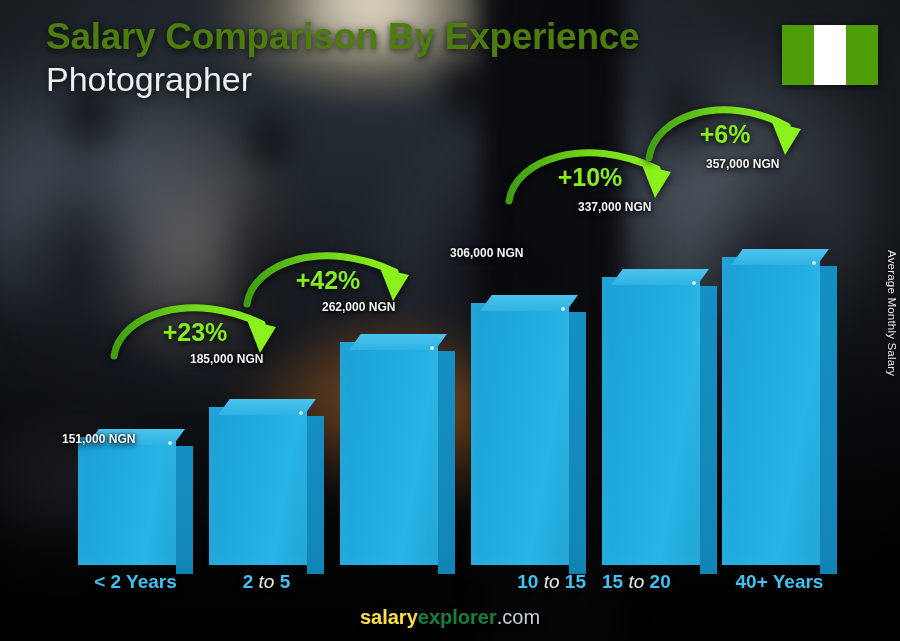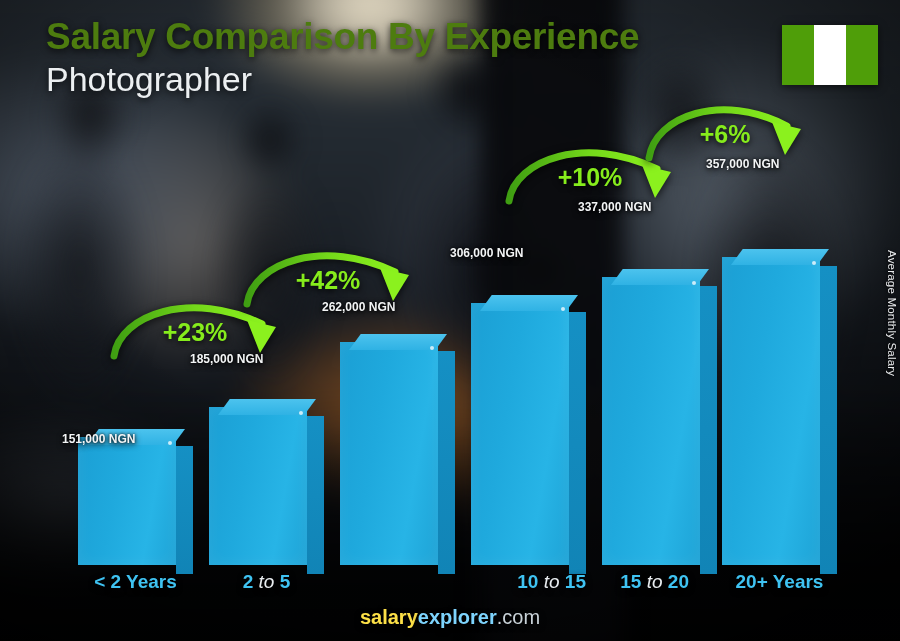--- a/index.html
+++ b/index.html
@@ -124,21 +124,21 @@
     text-shadow:0 2px 6px rgba(0,0,0,.9);
   }
 
   
   .footer{
     position:absolute;left:0;right:0;bottom:12px;text-align:center;
     font-size:20px;font-weight:bold;white-space:nowrap;
     text-shadow:0 2px 6px rgba(0,0,0,.95);
   }
   .footer .s1{color:#fde047;}
-  .footer .s2{color:#7dd3fc;}
+  .footer .s2{color:#15803d;}
   .footer .s3{color:#c9d2d8;font-weight:normal;}
 </style>
 </head>
 <body>
 
 <div id="stage">
 
   <div class="bg">
     <div class="layer base"></div>
     <div class="layer silhouettes"></div>
@@ -189,29 +189,29 @@
       </div>
       <div class="bar-value" style="left: 450px; top: 246px;">306,000 NGN</div>
       <div class="bar-label" style="left: 471px; width: 115px; text-align: right;">10 <span class="lt">to</span> 15</div>
       <div class="bar" style="left: 602px; width: 98px; height: 288px;">
         <div class="side" style="height:288px"></div>
         <div class="front"></div>
         <div class="top" style="top:-8px"></div>
         <div class="glint"></div>
       </div>
       <div class="bar-value" style="left: 578px; top: 200px;">337,000 NGN</div>
-      <div class="bar-label" style="left: 574px; width: 115px; text-align: right;">15 <span class="lt">to</span> 20</div>
+      <div class="bar-label" style="left: 602px; width: 115px; text-align: left;">15 <span class="lt">to</span> 20</div>
       <div class="bar" style="left: 722px; width: 98px; height: 308px;">
         <div class="side" style="height:308px"></div>
         <div class="front"></div>
         <div class="top" style="top:-8px"></div>
         <div class="glint"></div>
       </div>
       <div class="bar-value" style="left: 706px; top: 157px;">357,000 NGN</div>
-      <div class="bar-label" style="left: 722px; width: 115px; text-align: center;">20+ Years</div>
+      <div class="bar-label" style="left: 722px; width: 115px; text-align: center;">40+ Years</div>
       <div class="growth" style="left: 110px; top: 300px; width: 170px;">
         <svg width="170" height="62" viewBox="0 0 170 62">
           <defs>
             <linearGradient id="gg0" x1="0" y1="0" x2="1" y2="0">
               <stop offset="0%" stop-color="#3f9e12"></stop>
               <stop offset="55%" stop-color="#74d81a"></stop>
               <stop offset="100%" stop-color="#8bf11e"></stop>
             </linearGradient>
           </defs>
           <path d="M4 56 C 10 14, 81.6 -10, 152 24" fill="none" stroke="url(#gg0)" stroke-width="7" stroke-linecap="round"></path>

